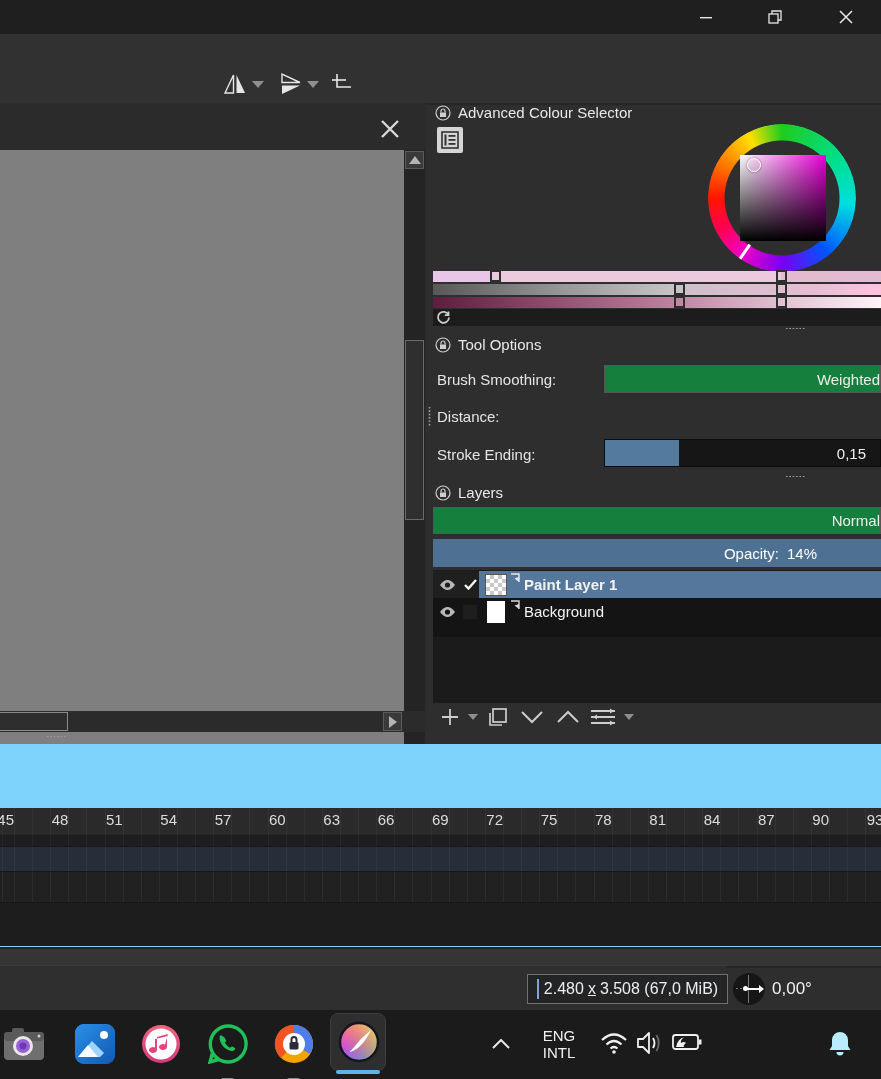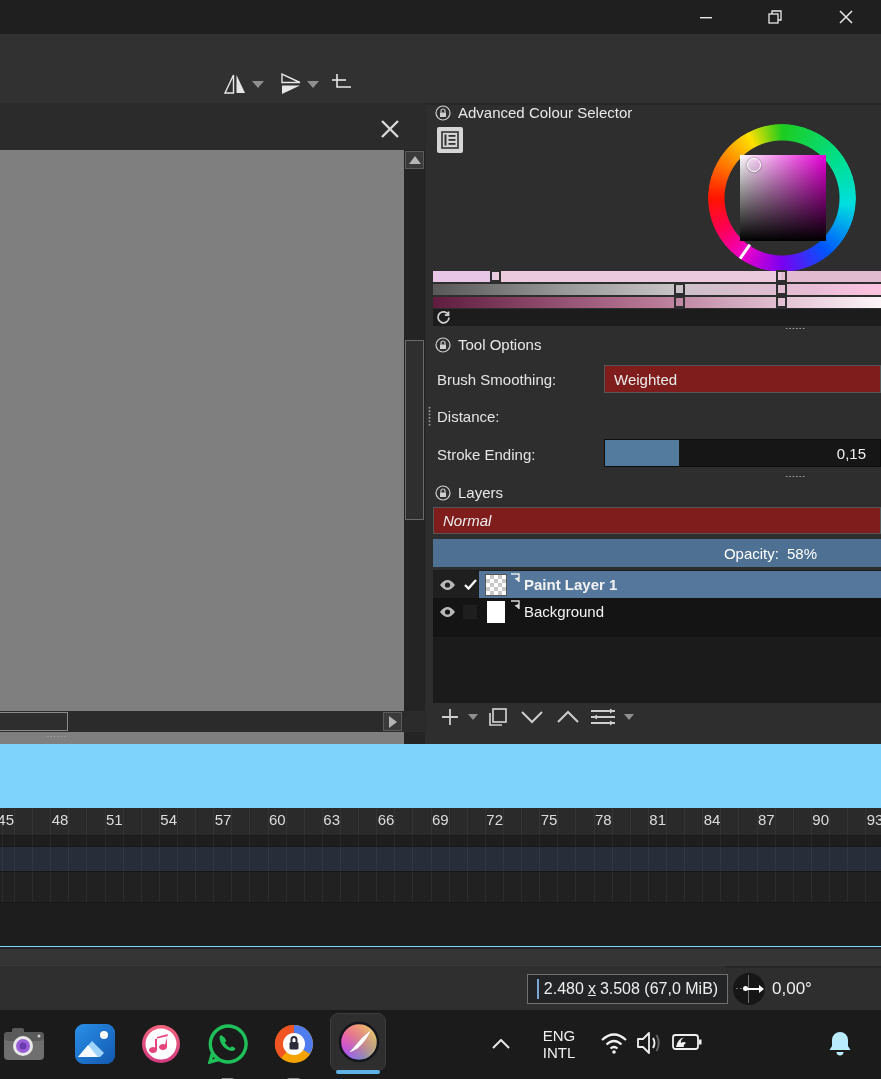--- a/index.html
+++ b/index.html
@@ -45,26 +45,26 @@
     background:conic-gradient(from 0deg,#1ecc1e 0deg,#00df8c 55deg,#00dfdf 95deg,#0055ff 140deg,#7a00f0 180deg,#ee00c8 215deg,#ff0055 242deg,#ff1500 270deg,#ff8800 305deg,#ffe000 332deg,#1ecc1e 360deg);
     -webkit-mask:radial-gradient(circle closest-side,transparent 57px,#000 58px);
     mask:radial-gradient(circle closest-side,transparent 57px,#000 58px);cursor:crosshair;}
   #hue-marker{left:781px;top:124px;width:3px;height:74px;transform-origin:1.5px 74px;transform:rotate(215deg);}
   #hue-marker div{position:absolute;left:0;top:0;width:3px;height:17px;background:#fff;}
   #sv-square{left:740px;top:155px;width:86px;height:86px;cursor:crosshair;
     background:linear-gradient(to top,#000,rgba(0,0,0,0)),linear-gradient(to right,#fff,rgba(255,255,255,0)),#e800d8;}
   #sv-cursor{left:7px;top:3px;width:12px;height:12px;border:1.6px solid #fff;border-radius:50%;box-shadow:0 0 2px rgba(0,0,0,.6);}
   
   .to-label{font-size:15px;color:#e4e4e4;}
-  .dropdown{background:#7f1d1d;border:1px solid #565656;box-sizing:border-box;font-size:15px;color:#ececec;display:flex;align-items:center;padding-left:9px;cursor:pointer;}
+  .dropdown{background:#15803d;border:1px solid #565656;box-sizing:border-box;font-size:15px;color:#ececec;display:flex;align-items:center;padding-left:9px;cursor:pointer;justify-content:flex-end;}
   .slider{background:#161616;border:1px solid #0d0d0d;box-sizing:border-box;position:absolute;cursor:pointer;}
   .slider .fill{position:absolute;left:0;top:0;height:100%;background:#537b9e;}
   .slider .val{position:absolute;right:14px;top:0;height:100%;display:flex;align-items:center;font-size:15px;color:#f0f0f0;}
   
-  #blend-dd{left:433px;top:507px;width:448px;height:27px;font-style:italic;}
+  #blend-dd{left:433px;top:507px;width:448px;height:27px;}
   #opacity-bar{left:433px;top:539px;width:448px;height:28px;background:#4d7093;cursor:pointer;}
   #opacity-text{position:absolute;right:64px;top:0;height:100%;display:flex;align-items:center;gap:8px;font-size:15px;color:#fff;}
   #layer-list{left:433px;top:570px;width:448px;height:133px;background:#1b1b1b;}
   .layer-row{position:absolute;left:0;width:448px;height:39px;}
   .lr-cell{position:absolute;top:0;height:27px;display:flex;align-items:center;justify-content:center;}
   .thumb{width:22px;height:22px;box-sizing:border-box;}
   .checker{background-image:conic-gradient(#c9c9c9 25%,#fff 0 50%,#c9c9c9 0 75%,#fff 0);background-size:8px 8px;border:1px solid #555;}
   .layer-name{font-size:15px;color:#f2f2f2;white-space:nowrap;}
   .lbtns{display:flex;align-items:center;gap:4px;}
   .lbtn{height:26px;display:flex;align-items:center;justify-content:center;cursor:pointer;color:#c9c9c9;}
@@ -260,21 +260,21 @@
     <span>Layers</span>
   </div>
 
   <div class="abs dropdown" id="blend-dd">
     <span>Normal</span>
   </div>
 
   <div class="abs" id="opacity-bar">
     <div id="opacity-text">
       <span>Opacity:</span>
-      <span>58%</span>
+      <span>14%</span>
     </div>
   </div>
 
   <div class="abs" id="layer-list">
 
     <div class="layer-row" style="top:1px;background:#1f1f1f;">
       <div class="abs" style="left:46px;top:0;width:402px;height:27px;background:#54779b;"></div>
       <div class="lr-cell" style="left:2px;width:24px;">
         <svg width="17" height="12" viewBox="0 0 17 12">
           <path d="M1 6 Q8.5 -4 16 6 Q8.5 16 1 6 Z" fill="#b9b9b9"></path>

